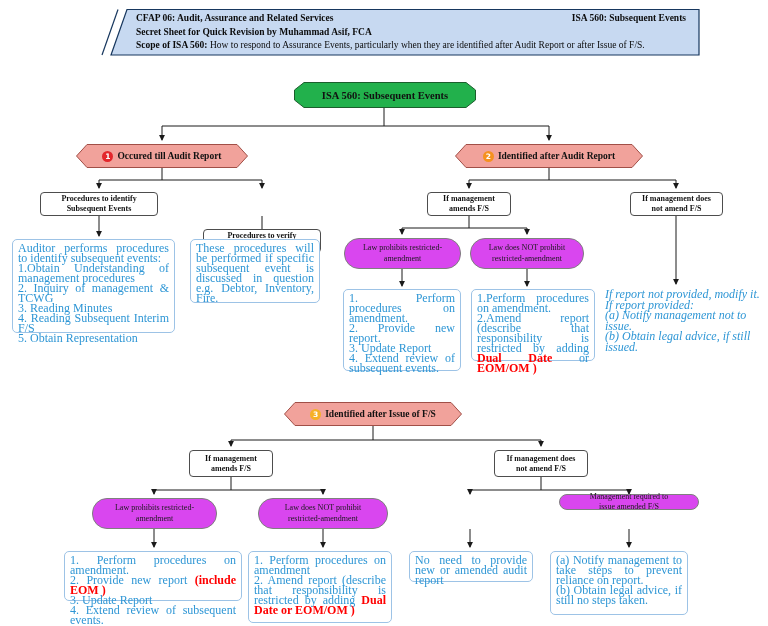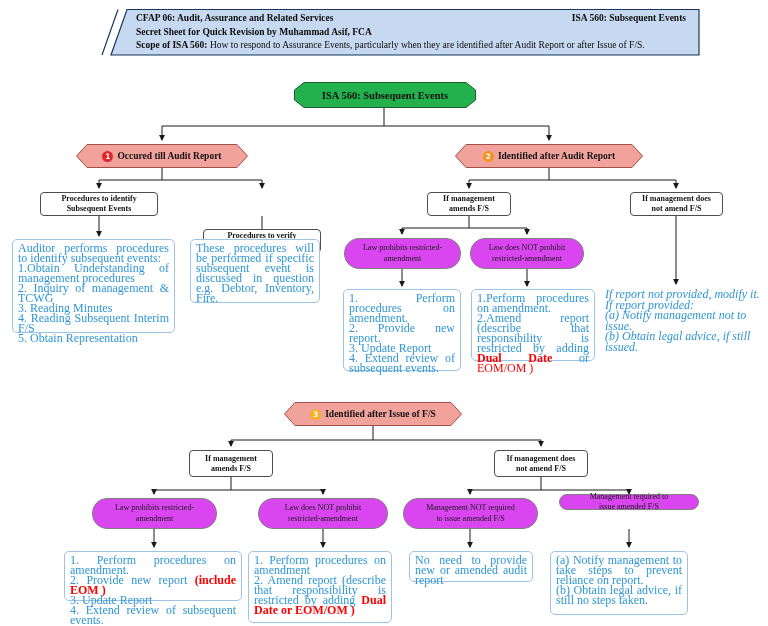--- a/index.html
+++ b/index.html
@@ -153,21 +153,21 @@
 restricted-amendment</div>
 
   <div class="abs note" style="left:343px; top:289px; width:118px; height:82px;">
       <div class="note-line"><span>1. Perform procedures on amendment.</span></div>
       <div class="note-line"><span>2. Provide new report.</span></div>
       <div class="note-line"><span>3. Update Report</span></div>
       <div class="note-line"><span>4. Extend review of subsequent events.</span></div>
     </div>
   <div class="abs note" style="left:471px; top:289px; width:124px; height:72px;">
       <div class="note-line"><span>1.Perform procedures on amendment.</span></div>
-      <div class="note-line"><span>2.Amend report (describe that responsibility is restricted by adding </span><span style="color: rgb(255, 0, 0); font-weight: bold;">Dual Date</span><span> or </span><span style="color: rgb(255, 0, 0); font-weight: normal;">EOM/OM )</span></div>
+      <div class="note-line"><span>2.Amend report (describe that responsibility is restricted by adding </span><span style="color: rgb(255, 0, 0); font-weight: bold;">Dual Date</span><span> or </span><span style="color: rgb(255, 0, 0); font-weight: bold;">EOM/OM )</span></div>
     </div>
   <div class="abs note plain" style="left:605px; top:289px; width:160px; height:58px;">
       <div class="note-line"><span>If report not provided, modify it.</span></div>
       <div class="note-line"><span>If report provided:</span></div>
       <div class="note-line"><span>(a) Notify management not to issue.</span></div>
       <div class="note-line"><span>(b) Obtain legal advice, if still issued.</span></div>
     </div>
 
   <div class="abs hex" style="left:284px; top:402px; width:178px; height:24px; font-size:9.5px;">
     <svg class="shape" viewBox="0 0 178 24" preserveAspectRatio="none">
@@ -181,22 +181,20 @@
 
   <div class="abs wbox" style="left:189px; top:450px; width:84px; height:27px;">If management
 amends F/S</div>
   <div class="abs wbox" style="left:494px; top:450px; width:94px; height:27px;">If management does
 not amend F/S</div>
 
   <div class="abs stadium" style="left:92px; top:498px; width:125px; height:31px;">Law prohibits restricted-
 amendment</div>
   <div class="abs stadium" style="left:258px; top:498px; width:130px; height:31px;">Law does NOT prohibit
 restricted-amendment</div>
-  <div class="abs stadium" style="left:403px; top:498px; width:135px; height:31px;">Management NOT required
-to issue amended F/S</div>
   <div class="abs stadium" style="left:559px; top:494px; width:140px; height:16px;">Management required to
 issue amended F/S</div>
 
   <div class="abs note" style="left:64px; top:551px; width:178px; height:50px;">
       <div class="note-line"><span>1. Perform procedures on amendment.</span></div>
       <div class="note-line"><span>2. Provide new report </span><span style="color: rgb(255, 0, 0); font-weight: bold;">(include EOM )</span></div>
       <div class="note-line"><span>3. Update Report</span></div>
       <div class="note-line"><span>4. Extend review of subsequent events.</span></div>
     </div>
   <div class="abs note" style="left:248px; top:551px; width:144px; height:72px;">

